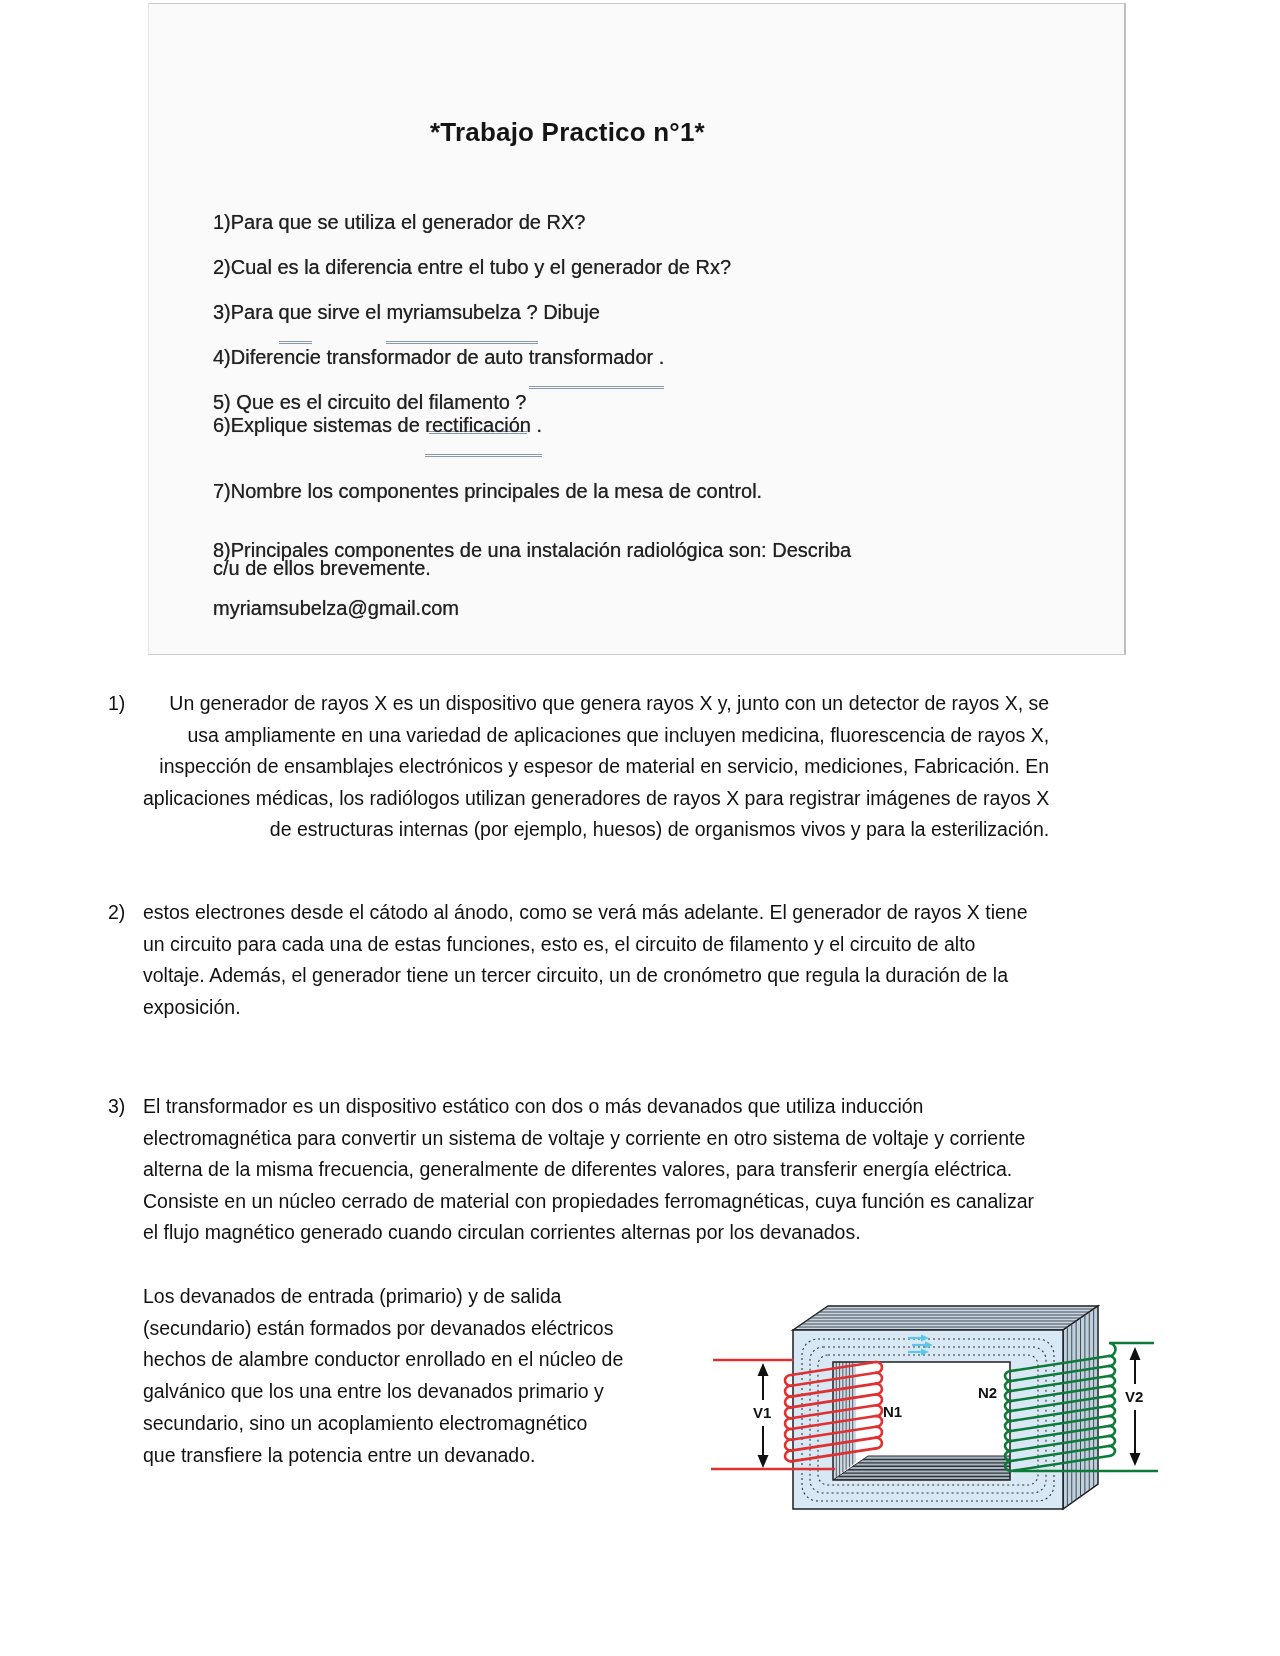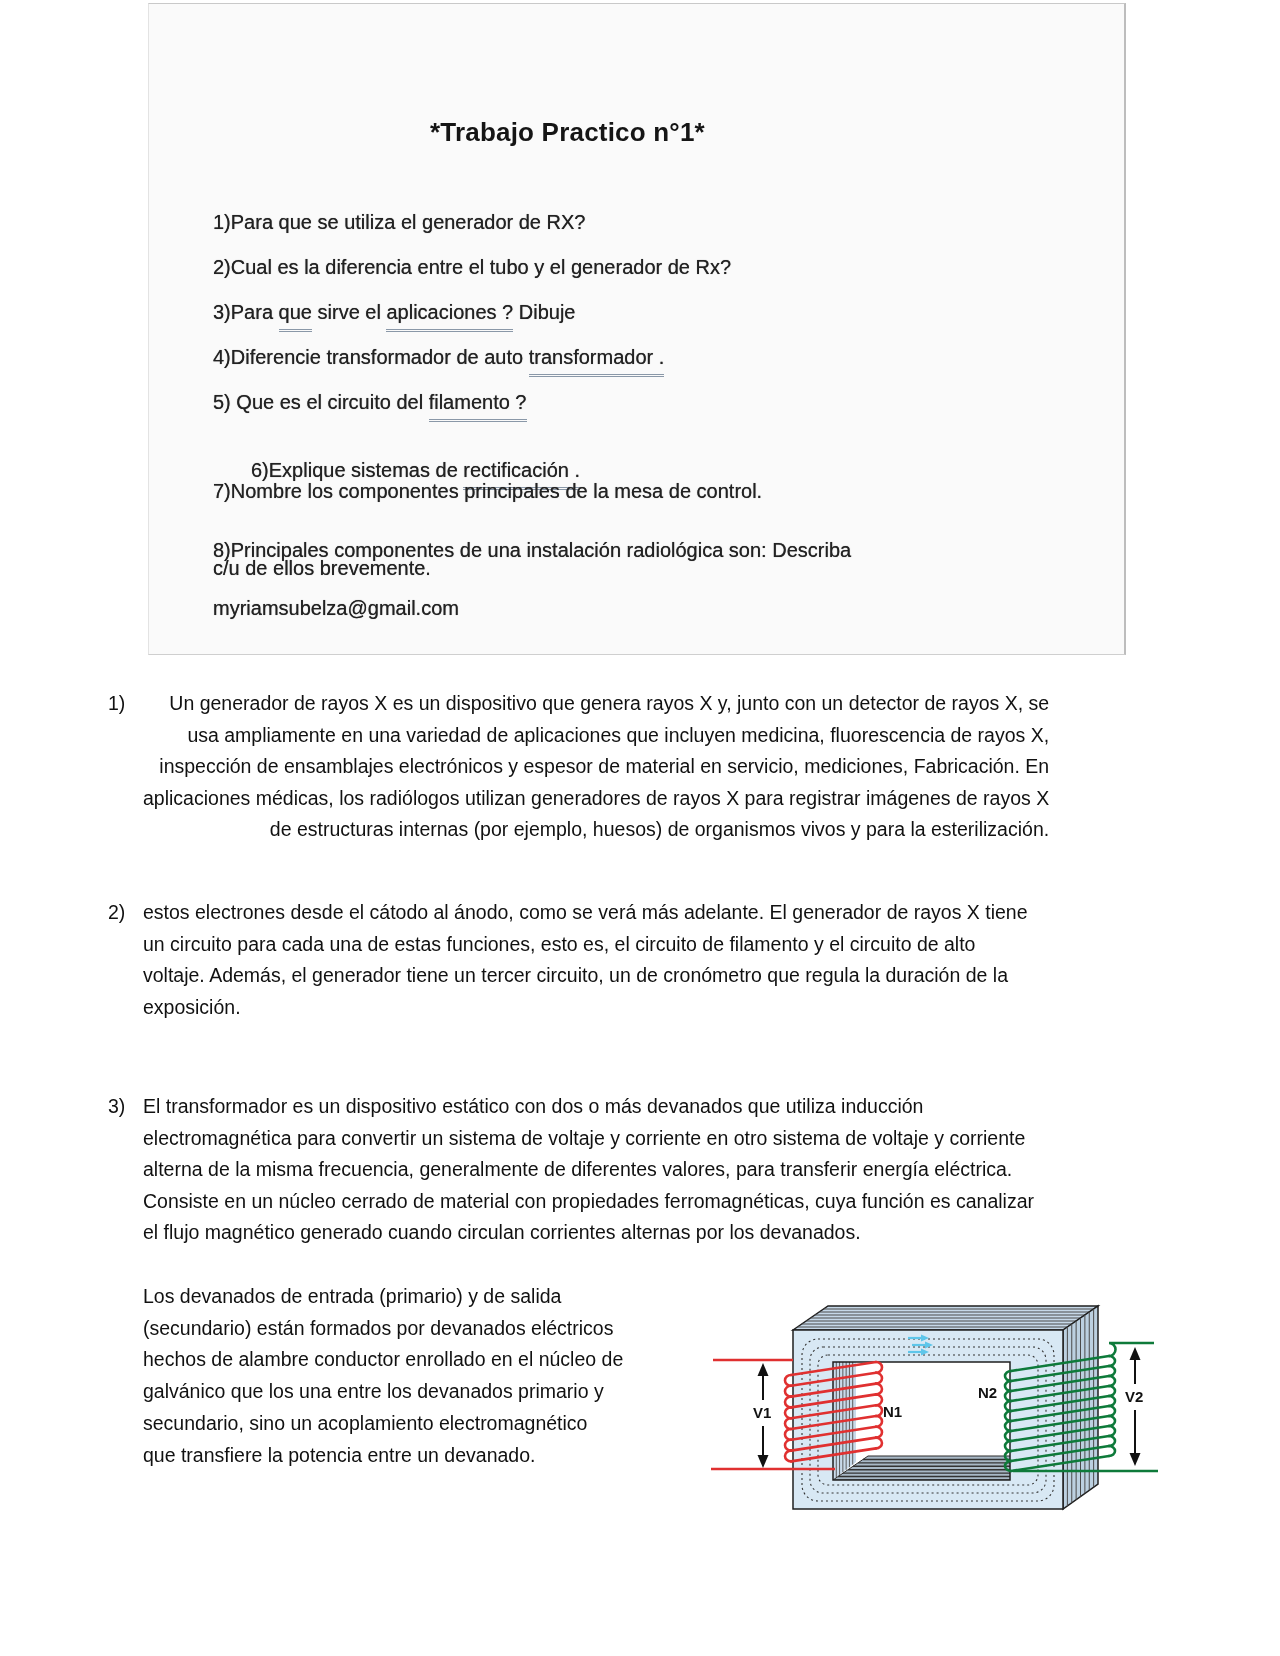--- a/index.html
+++ b/index.html
@@ -28,21 +28,21 @@
   }
   .scan-q{
     position:absolute;left:64px;
     font-size:20px;color:#222;
     white-space:nowrap;
     text-shadow:0 0 .7px #444;
     filter:blur(.45px);
   }
   .scan-q .u{
     border-bottom:3px double #8a98a8;
-    padding-bottom:6px;
+    padding-bottom:18px;
   }
   .scan-email{
     position:absolute;left:64px;top:593px;
     font-size:20px;color:#222;
     text-shadow:0 0 .7px #444;
     filter:blur(.45px);
   }
   .answer-num{
     position:absolute;left:108px;
     font-size:19.5px;line-height:31.6px;color:#111;
@@ -62,24 +62,24 @@
   .dlabel{font-family:"Liberation Sans",sans-serif;font-size:15px;font-weight:600;fill:#111;}
 </style>
 </head>
 <body style="--core-face: #d8e8f4; --core-top: #c6d8e8; --core-side: #bcd0e0; --lamination: #4a4a4a; --outline: #1f1f1f; --coil-red: #e03030; --coil-green: #0e7a3a; --flux: #5ec6ea; --dim: #111111;">
 
 <div class="scan">
   <div class="scan-title">*Trabajo Practico n°1*</div>
   <div id="question-list">
       <div class="scan-q" style="top: 207px;"><span>1)Para que se utiliza el generador de RX?</span></div>
       <div class="scan-q" style="top: 252px;"><span>2)Cual es la diferencia entre el tubo y el generador de Rx?</span></div>
-      <div class="scan-q" style="top: 297px;"><span>3)Para </span><span class="u">que</span><span> sirve el </span><span class="u">aplicaciones ?</span><span> Dibuje</span></div>
+      <div class="scan-q" style="top: 297px;"><span>3)Para </span><span class="u">que</span><span> sirve el </span><span class="u">myriamsubelza ?</span><span> Dibuje</span></div>
       <div class="scan-q" style="top: 342px;"><span>4)Diferencie transformador de auto </span><span class="u">transformador .</span></div>
       <div class="scan-q" style="top: 387px;"><span>5) Que es el circuito del </span><span class="u">filamento ?</span></div>
-      <div class="scan-q" style="top: 455px; margin-left: 38px;"><span>6)Explique sistemas de </span><span class="u">rectificación .</span></div>
+      <div class="scan-q" style="top: 410px;"><span>6)Explique sistemas de </span><span class="u">rectificación .</span></div>
       <div class="scan-q" style="top: 476px;"><span>7)Nombre los componentes principales de la mesa de control.</span></div>
       <div class="scan-q" style="top: 520px; margin-top: 15px;"><span>8)Principales componentes de una instalación radiológica son: Describa</span></div>
       <div class="scan-q" style="top: 553px;"><span>c/u de ellos brevemente.</span></div>
     </div>
   <div class="scan-email">myriamsubelza@gmail.com</div>
 </div>
 
 <div id="answers-list">
     <div class="answer-num" style="top: 688px;">1)</div>
     <div class="answer-body" style="top: 688px; text-align: right;">

